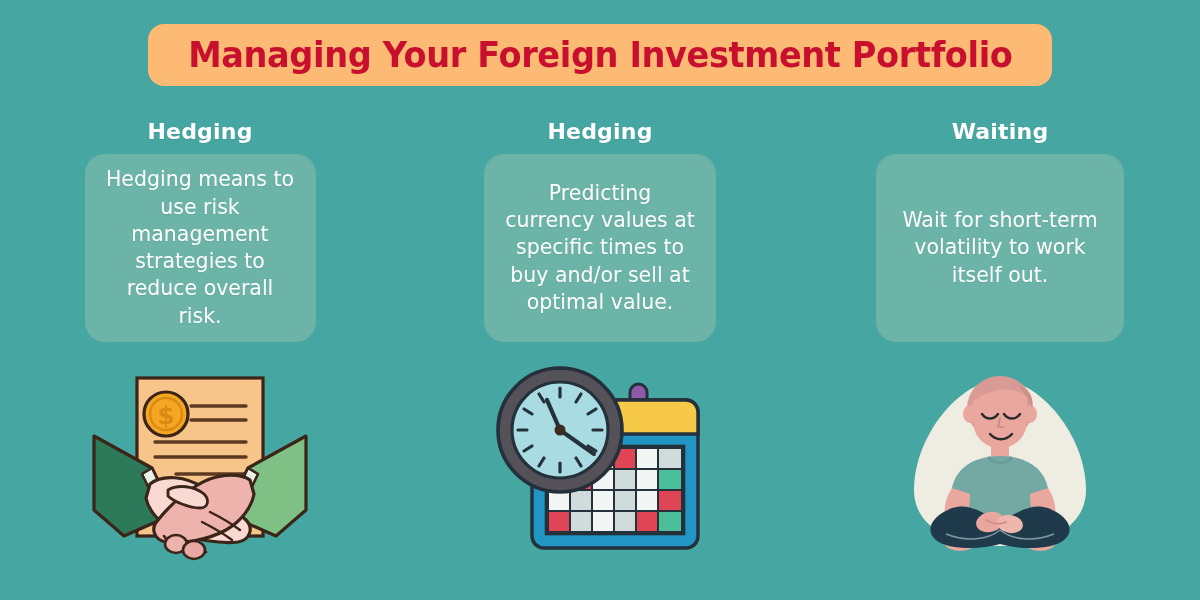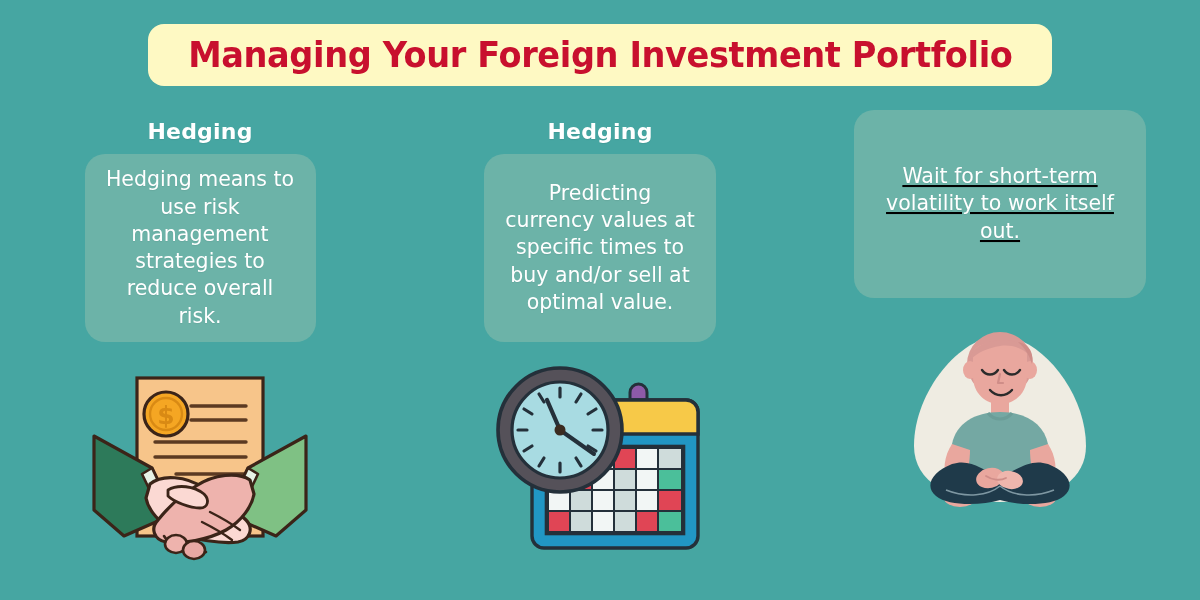--- a/index.html
+++ b/index.html
@@ -16,21 +16,21 @@
     position: relative;
   }
 
   
   .title-banner {
     position: absolute;
     left: 148px;
     top: 24px;
     width: 904px;
     height: 62px;
-    background: #fef9c3;
+    background: #fdba74;
     border-radius: 16px;
     display: flex;
     align-items: center;
     justify-content: center;
   }
 
   .title-text {
     color: #c8102e;
     font-family: "DejaVu Sans", sans-serif;
     font-weight: bold;
@@ -80,21 +80,21 @@
 
   .card-text {
     color: #ffffff;
     font-size: 20.5px;
     line-height: 1.33;
     text-align: center;
     text-shadow: 0 1px 1px rgba(0,0,0,0.06);
   }
 
   .card-narrow { width: 231px; }
-  .card-wide   { width: 292px; text-decoration: underline; }
+  .card-wide   { width: 248px; }
 
   .illustration {
     margin-top: 22px;
     height: 200px;
     display: flex;
     align-items: center;
     justify-content: center;
   }
 </style>
 </head>
@@ -223,20 +223,21 @@
         </g>
 
         <line x1="70" y1="66" x2="57" y2="36" stroke="#24303a" stroke-width="4.2" stroke-linecap="round"></line>
         <line x1="70" y1="66" x2="104" y2="90" stroke="#24303a" stroke-width="4" stroke-linecap="round"></line>
         <circle cx="70" cy="66" r="5.5" fill="#3b2b20"></circle>
       </svg>
     </div>
   </div>
 
   <div class="column">
+    <div class="col-heading">Waiting</div>
     <div class="card card-wide">
       <div class="card-text">Wait for short-term volatility to work itself out.</div>
     </div>
     <div class="illustration">
 
       <svg width="220" height="200" viewBox="0 0 220 200">
 
         <path d="M110 16 C150 16 196 72 196 126 C196 162 160 182 110 182
                  C60 182 24 162 24 126 C24 72 70 16 110 16 Z" fill="#efece2"></path>
 

